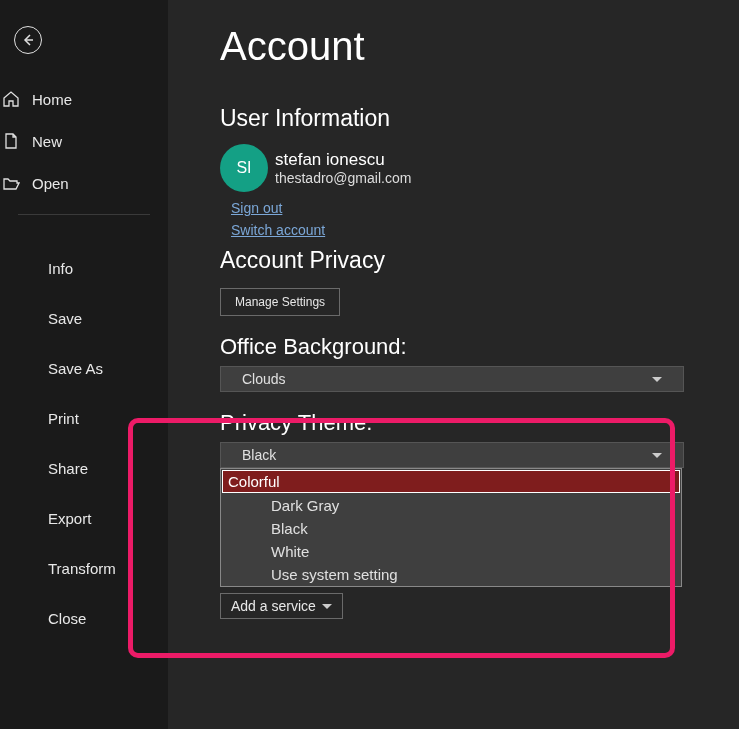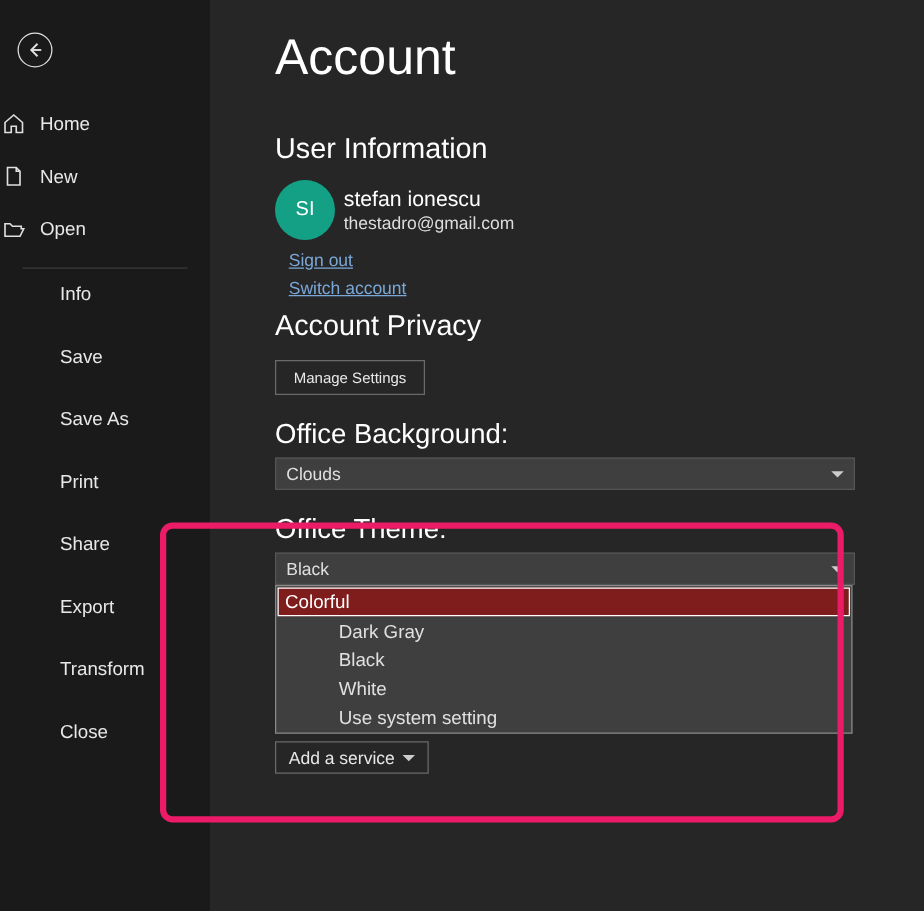--- a/index.html
+++ b/index.html
@@ -43,21 +43,21 @@
     font-size: 15px;
   }
   .nav-item svg { flex-shrink: 0; }
   .nav-divider {
     height: 1px;
     background: #3a3a3a;
     margin: 10px 18px 12px 18px;
   }
   .nav-sub {
     display: flex;
-    align-items: flex-start;
+    align-items: flex-end;
     height: 50px;
     padding-left: 48px;
     cursor: pointer;
     color: #e8e8e8;
     font-size: 15px;
   }
   .main {
     flex: 1;
     padding: 20px 24px 0 52px;
     position: relative;
@@ -124,21 +124,21 @@
   }
   .dropdown {
     width: 464px;
     height: 26px;
     background: #3f3f3f;
     border: 1px solid #555;
     color: #e0e0e0;
     display: flex;
     align-items: center;
     justify-content: space-between;
-    padding: 0 8px;
+    padding: 0 21px;
     cursor: pointer;
     font-size: 14px;
   }
   .dropdown-list {
     width: 462px;
     background: #3f3f3f;
     border: 1px solid #888;
   }
   .dropdown-option {
     padding: 3px 6px;
@@ -253,21 +253,21 @@
 
   <div class="section-title section-gap">Account Privacy</div>
   <button class="manage-btn">Manage Settings</button>
 
   <div class="field-label">Office Background:</div>
   <div class="dropdown">
     <span>Clouds</span>
     <span class="chevron"></span>
   </div>
 
-  <div class="field-label">Office Theme:</div>
+  <div class="field-label">Privacy Theme:</div>
   <div class="dropdown">
     <span>Black</span>
     <span class="chevron"></span>
   </div>
   <div class="dropdown-list">
     <div class="dropdown-option selected">Colorful</div>
     <div class="dropdown-option">Dark Gray</div>
     <div class="dropdown-option">Black</div>
     <div class="dropdown-option">White</div>
     <div class="dropdown-option">Use system setting</div>

